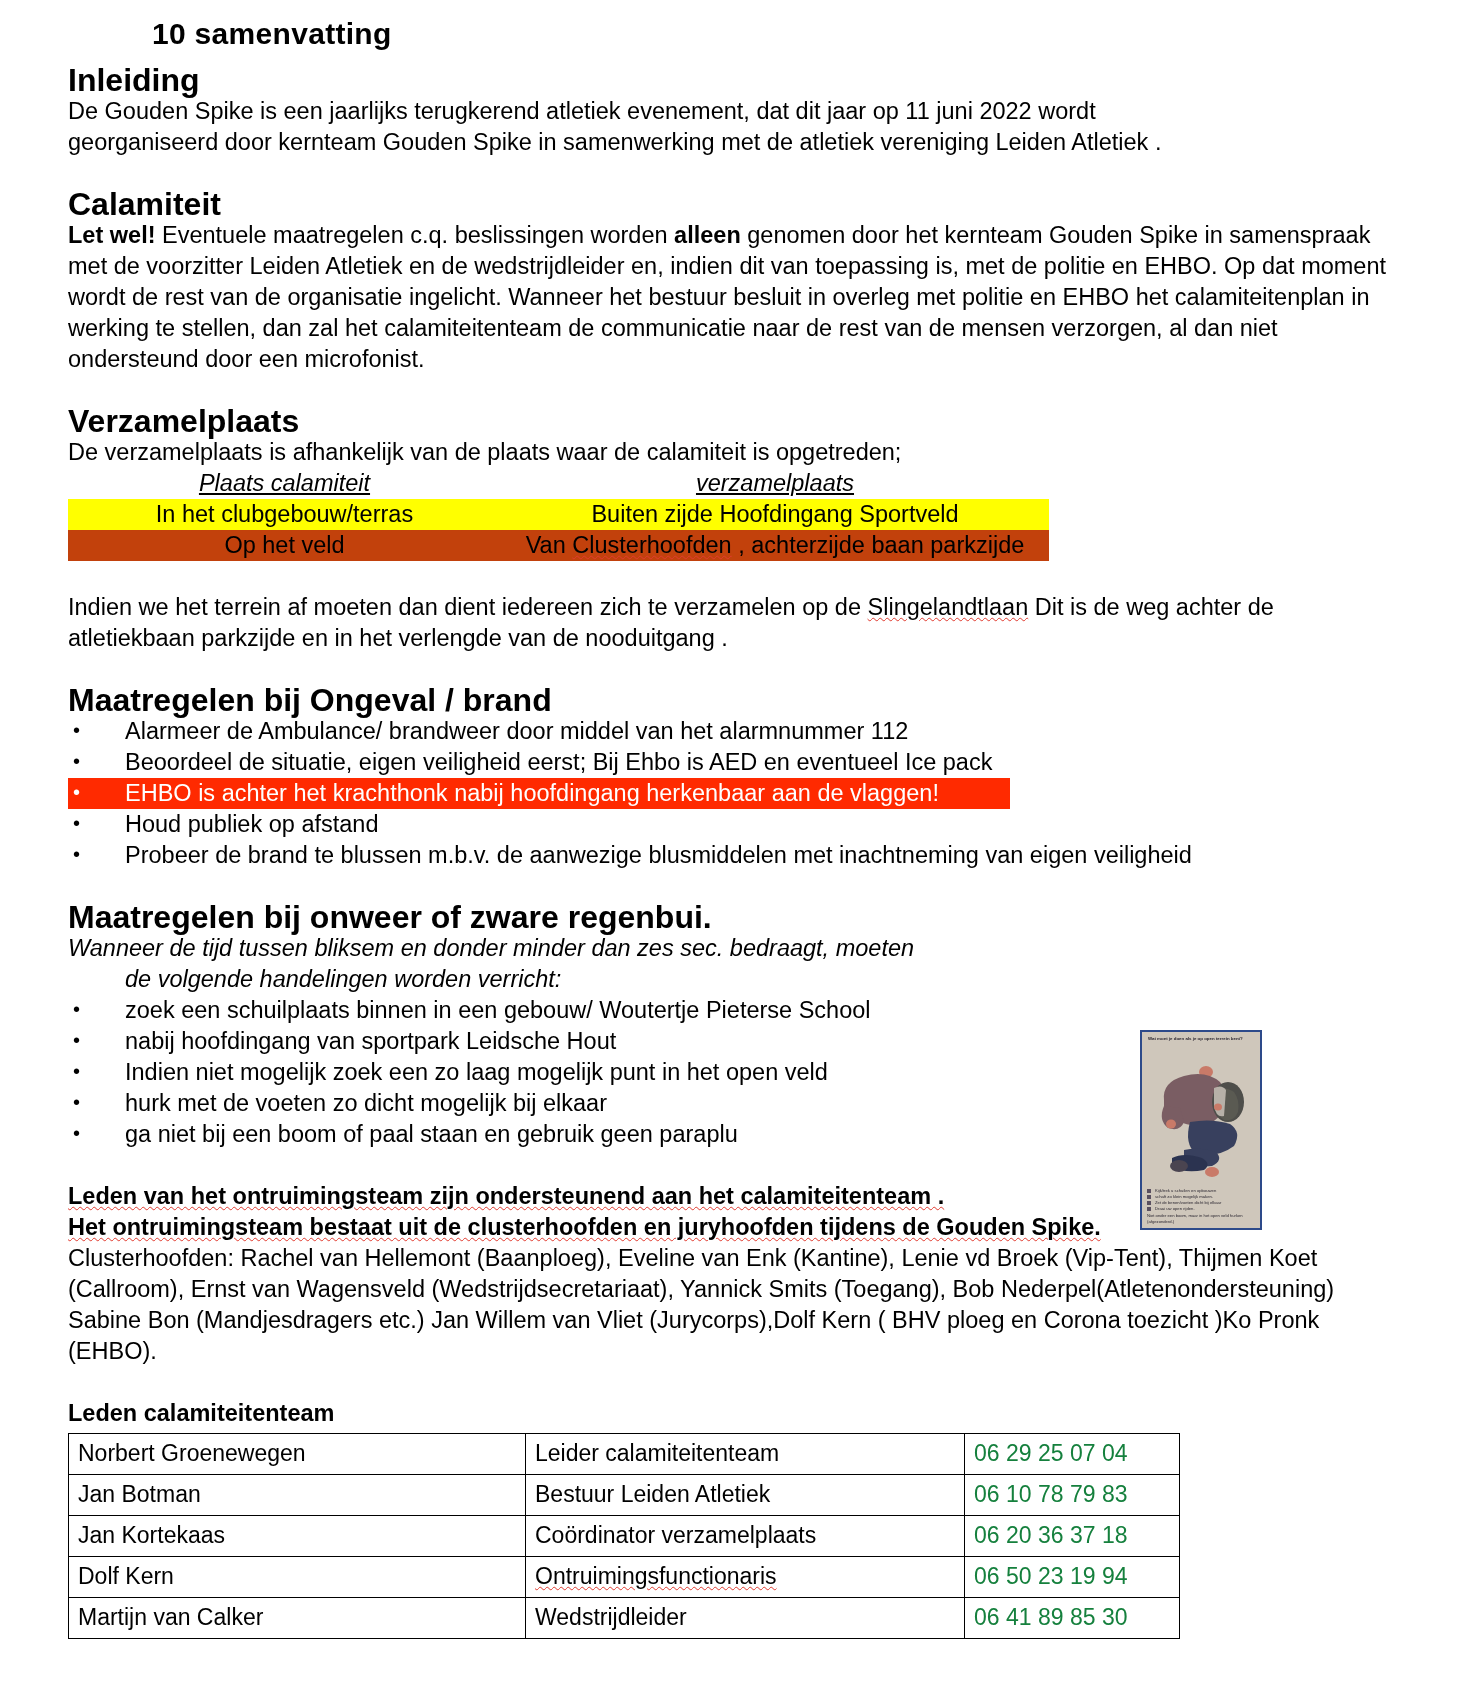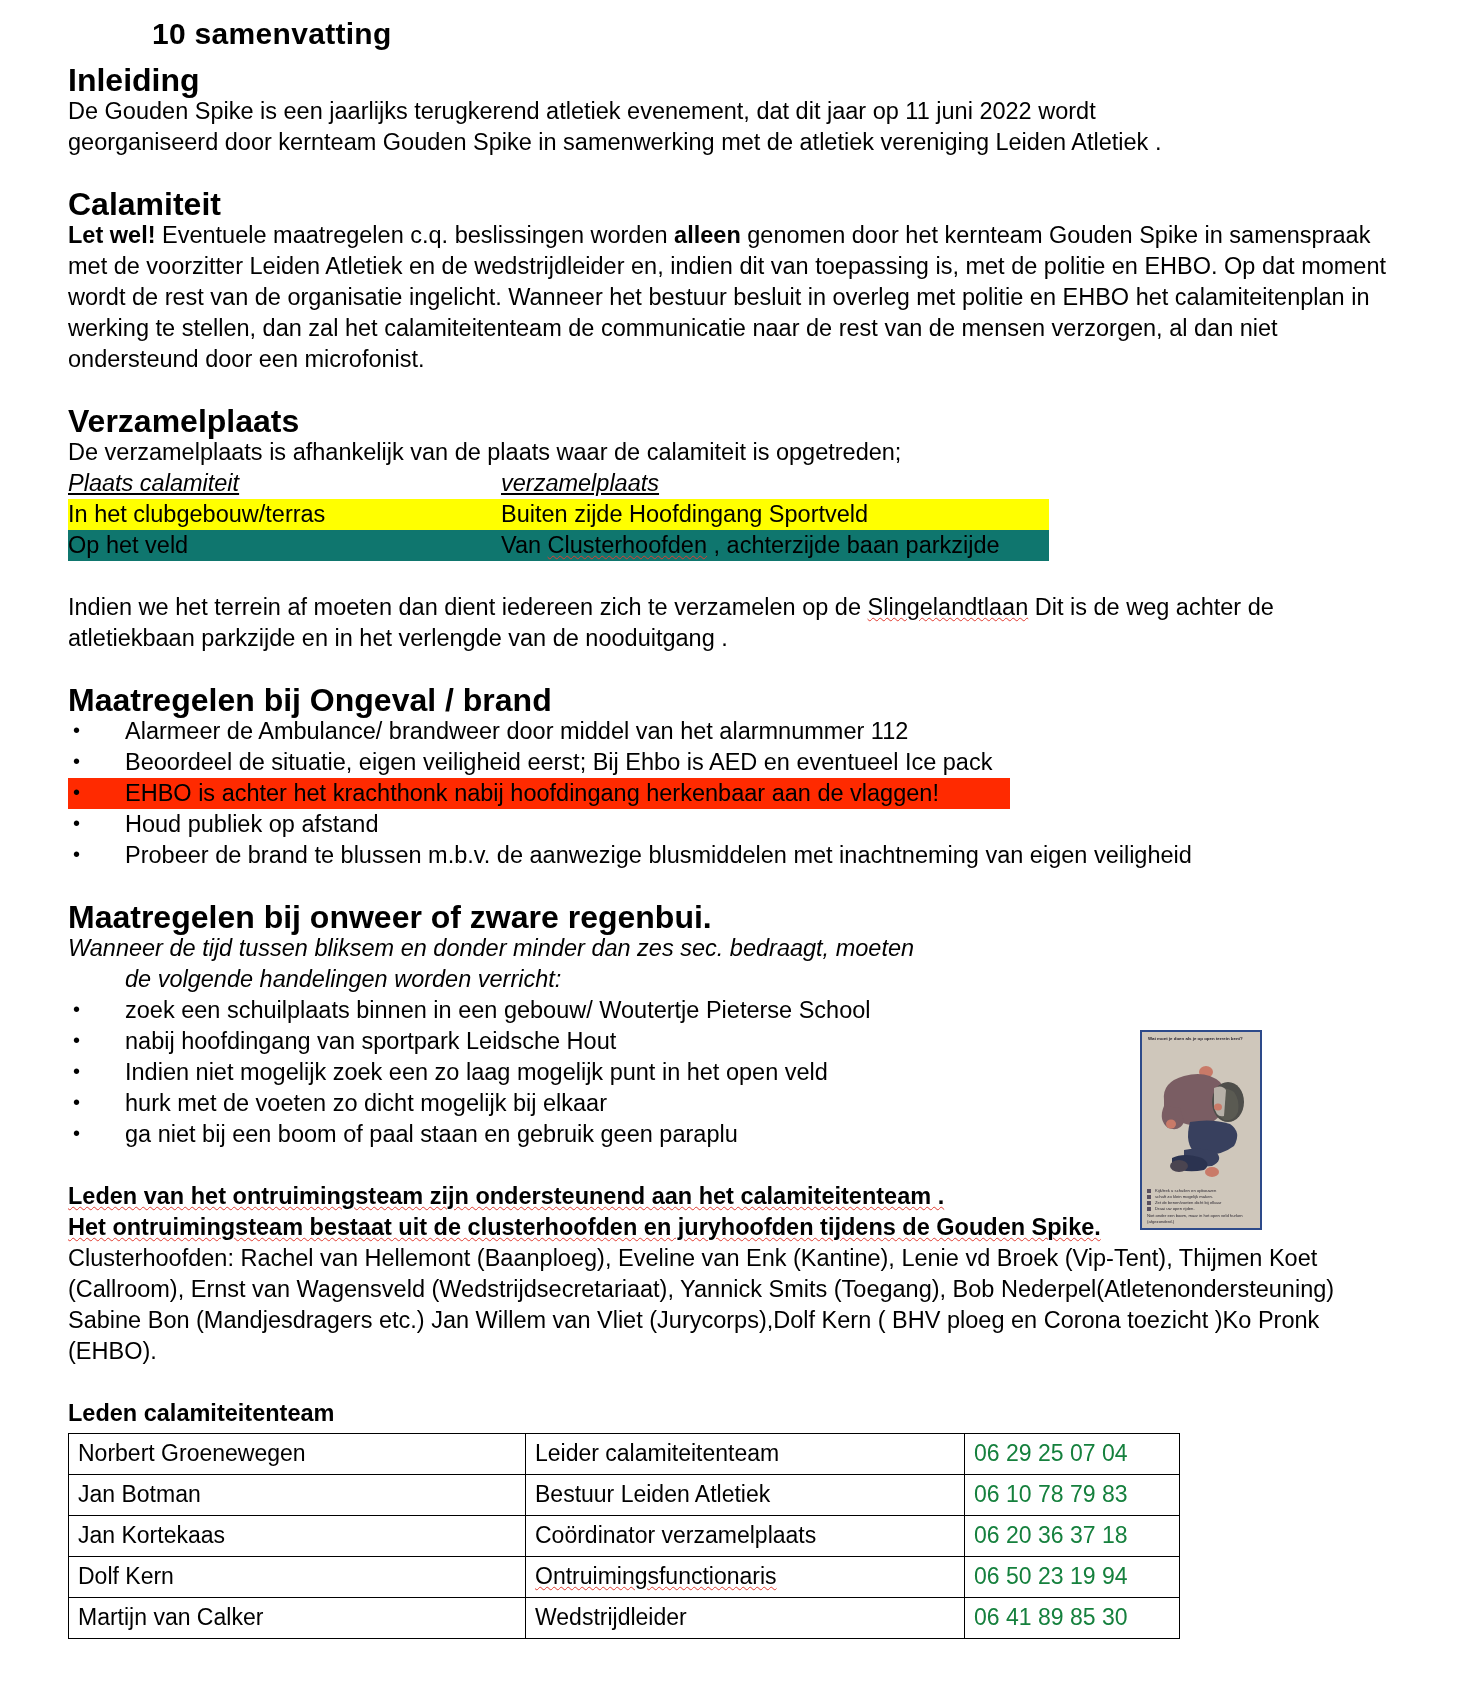--- a/index.html
+++ b/index.html
@@ -55,31 +55,32 @@
     text-decoration-thickness: 1px;
     text-underline-offset: 2px;
   }
 
   
   .vp-row {
     font-size: 23.5px;
     line-height: 31px;
     display: flex;
     width: 981px;
+    text-align: center;
   }
   .vp-row .c1 { width: 433px; flex: 0 0 433px; }
   .vp-row .c2 { flex: 1 1 auto; }
   .vp-head .c1, .vp-head .c2 {
     font-style: italic;
   }
   .vp-head .c1 span, .vp-head .c2 span {
     text-decoration: underline;
   }
   .hl-yellow { background: #ffff00; }
-  .hl-cyan   { background: #0f766e; }
+  .hl-cyan   { background: #c2410c; }
 
   
   ul.bl {
     list-style: none;
     margin: 0;
     padding: 0;
   }
   ul.bl li {
     font-size: 23.5px;
     line-height: 31px;
@@ -89,21 +90,21 @@
   }
   ul.bl li::before {
     content: "\2022";
     position: absolute;
     left: 5px;
     top: -1px;
     font-size: 20px;
   }
   li.red-line {
     background: #ff2a00;
-    color: #000000;
+    color: #ffffff;
     font-weight: normal;
     width: 942px;
     box-sizing: border-box;
   }
   li.indent-extra { padding-left: 110px; }
   li.cont { padding-left: 57px; }
 
   .italic-block {
     font-size: 23.5px;
     line-height: 31px;

